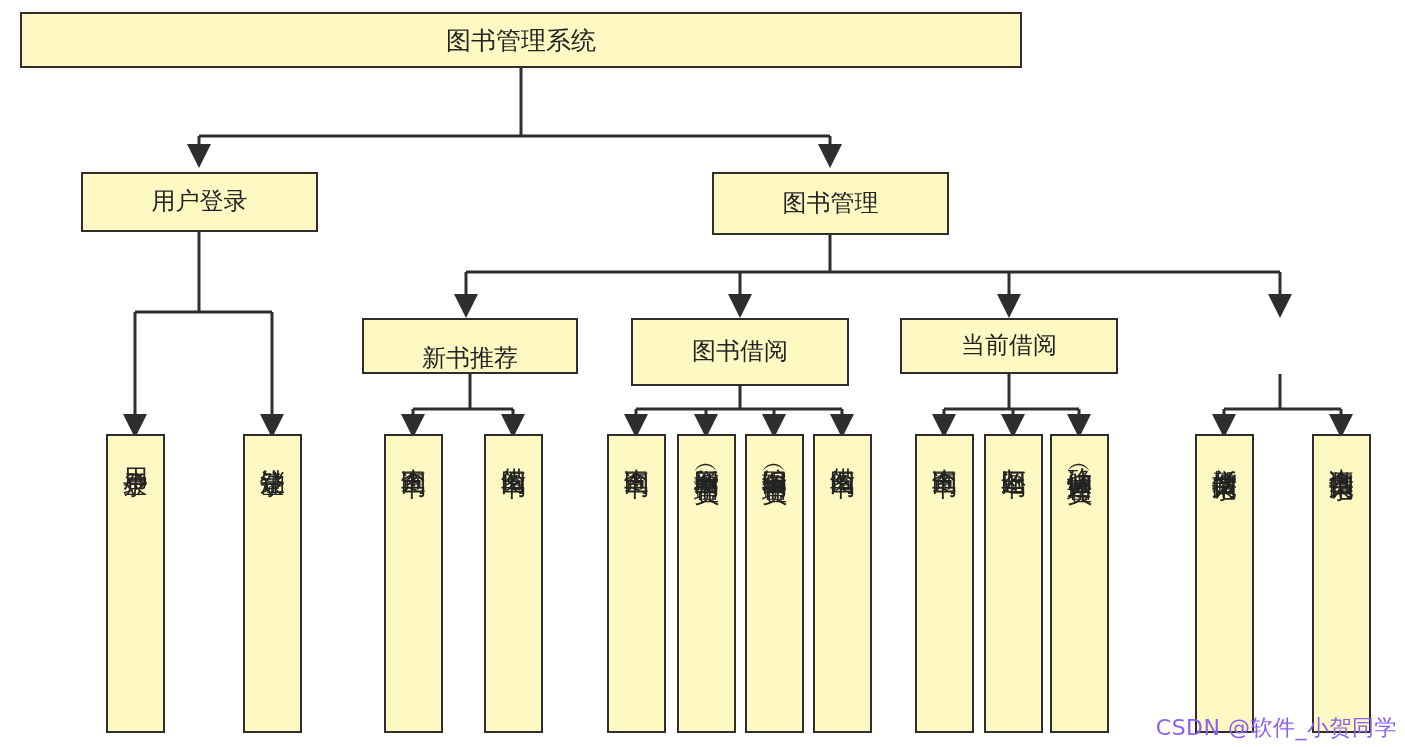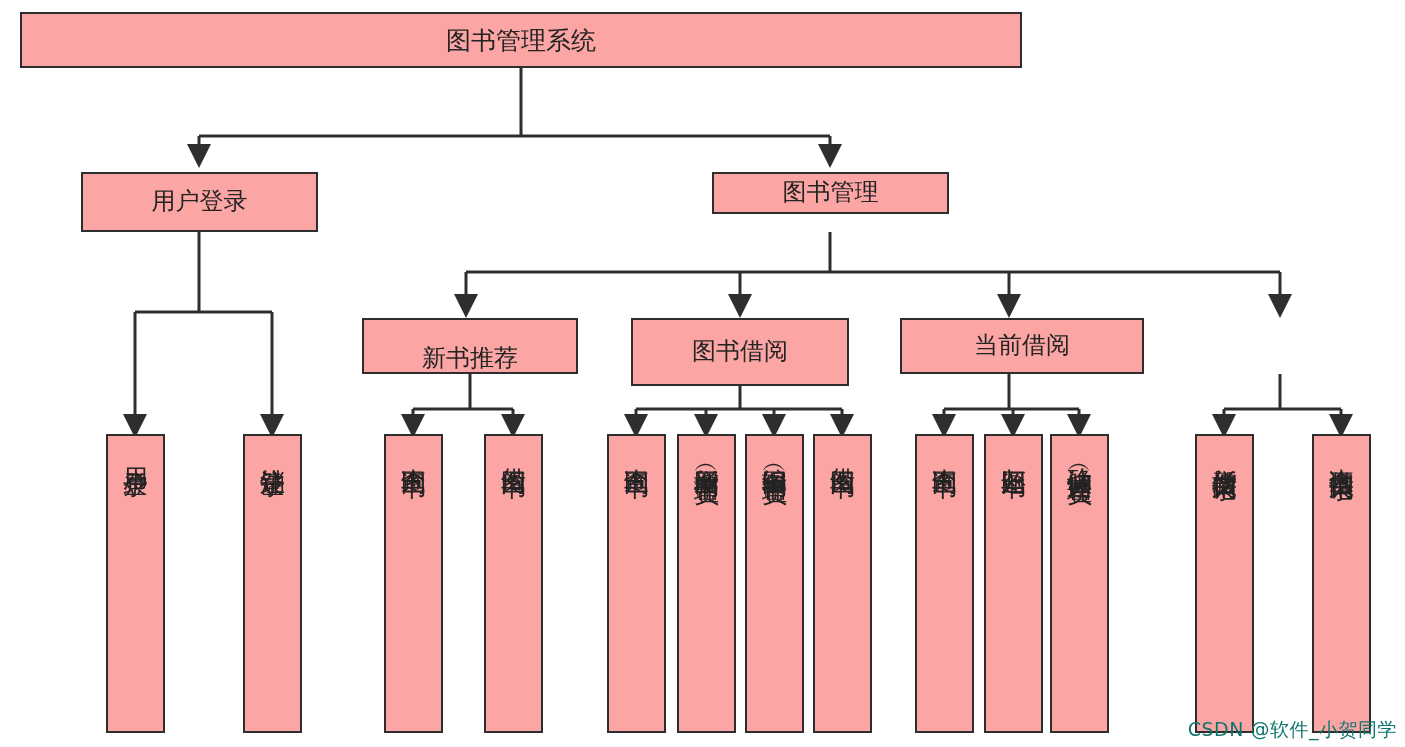--- a/index.html
+++ b/index.html
@@ -23,21 +23,21 @@
     left: 0;
     top: 0;
     width: 1405px;
     height: 747px;
     pointer-events: none;
   }
   .node {
     position: absolute;
     box-sizing: border-box;
     border: 2.5px solid #2e2e2e;
-    background: #fca5a5;
+    background: #fef9c3;
     display: flex;
     align-items: center;
     justify-content: center;
     color: #1d1d1d;
     z-index: 2;
   }
   .node-label {
     display: block;
     text-align: center;
     line-height: 1.08;
@@ -60,22 +60,22 @@
     text-orientation: upright;
     font-size: 25px;
     letter-spacing: 2px;
     line-height: 1;
     white-space: nowrap;
   }
   #watermark {
     position: absolute;
     right: 8px;
     bottom: 4px;
-    font-size: 19px;
-    color: #0f766e;
+    font-size: 22px;
+    color: #8b5cf6;
     letter-spacing: 0.5px;
     z-index: 5;
     white-space: nowrap;
   }
 </style>
 </head>
 <body>
 
 <div id="diagram-root">
 
@@ -129,31 +129,31 @@
     </g>
   </svg>
 
   <div class="node root" style="left:20px; top:12px; width:1002px; height:56px;">
     <span class="node-label">图书管理系统</span>
   </div>
 
   <div class="node level2" style="left:81px; top:172px; width:237px; height:60px;">
     <span class="node-label">用户登录</span>
   </div>
-  <div class="node level2" style="left:712px; top:172px; width:237px; height:42px;">
+  <div class="node level2" style="left:712px; top:172px; width:237px; height:63px;">
     <span class="node-label">图书管理</span>
   </div>
 
   <div class="node level3" style="left:362px; top:318px; width:216px; height:56px;align-items:flex-end;">
     <span class="node-label">新书推荐</span>
   </div>
   <div class="node level3" style="left:631px; top:318px; width:218px; height:68px;">
     <span class="node-label">图书借阅</span>
   </div>
-  <div class="node level3" style="left:900px; top:318px; width:244px; height:56px;">
+  <div class="node level3" style="left:900px; top:318px; width:218px; height:56px;">
     <span class="node-label">当前借阅</span>
   </div>
 
   <div class="node leaf" style="left:106px; top:434px; width:59px; height:299px;">
     <span class="node-label">用户登录</span>
   </div>
   <div class="node leaf" style="left:243px; top:434px; width:59px; height:299px;">
     <span class="node-label">注销登录</span>
   </div>
 

